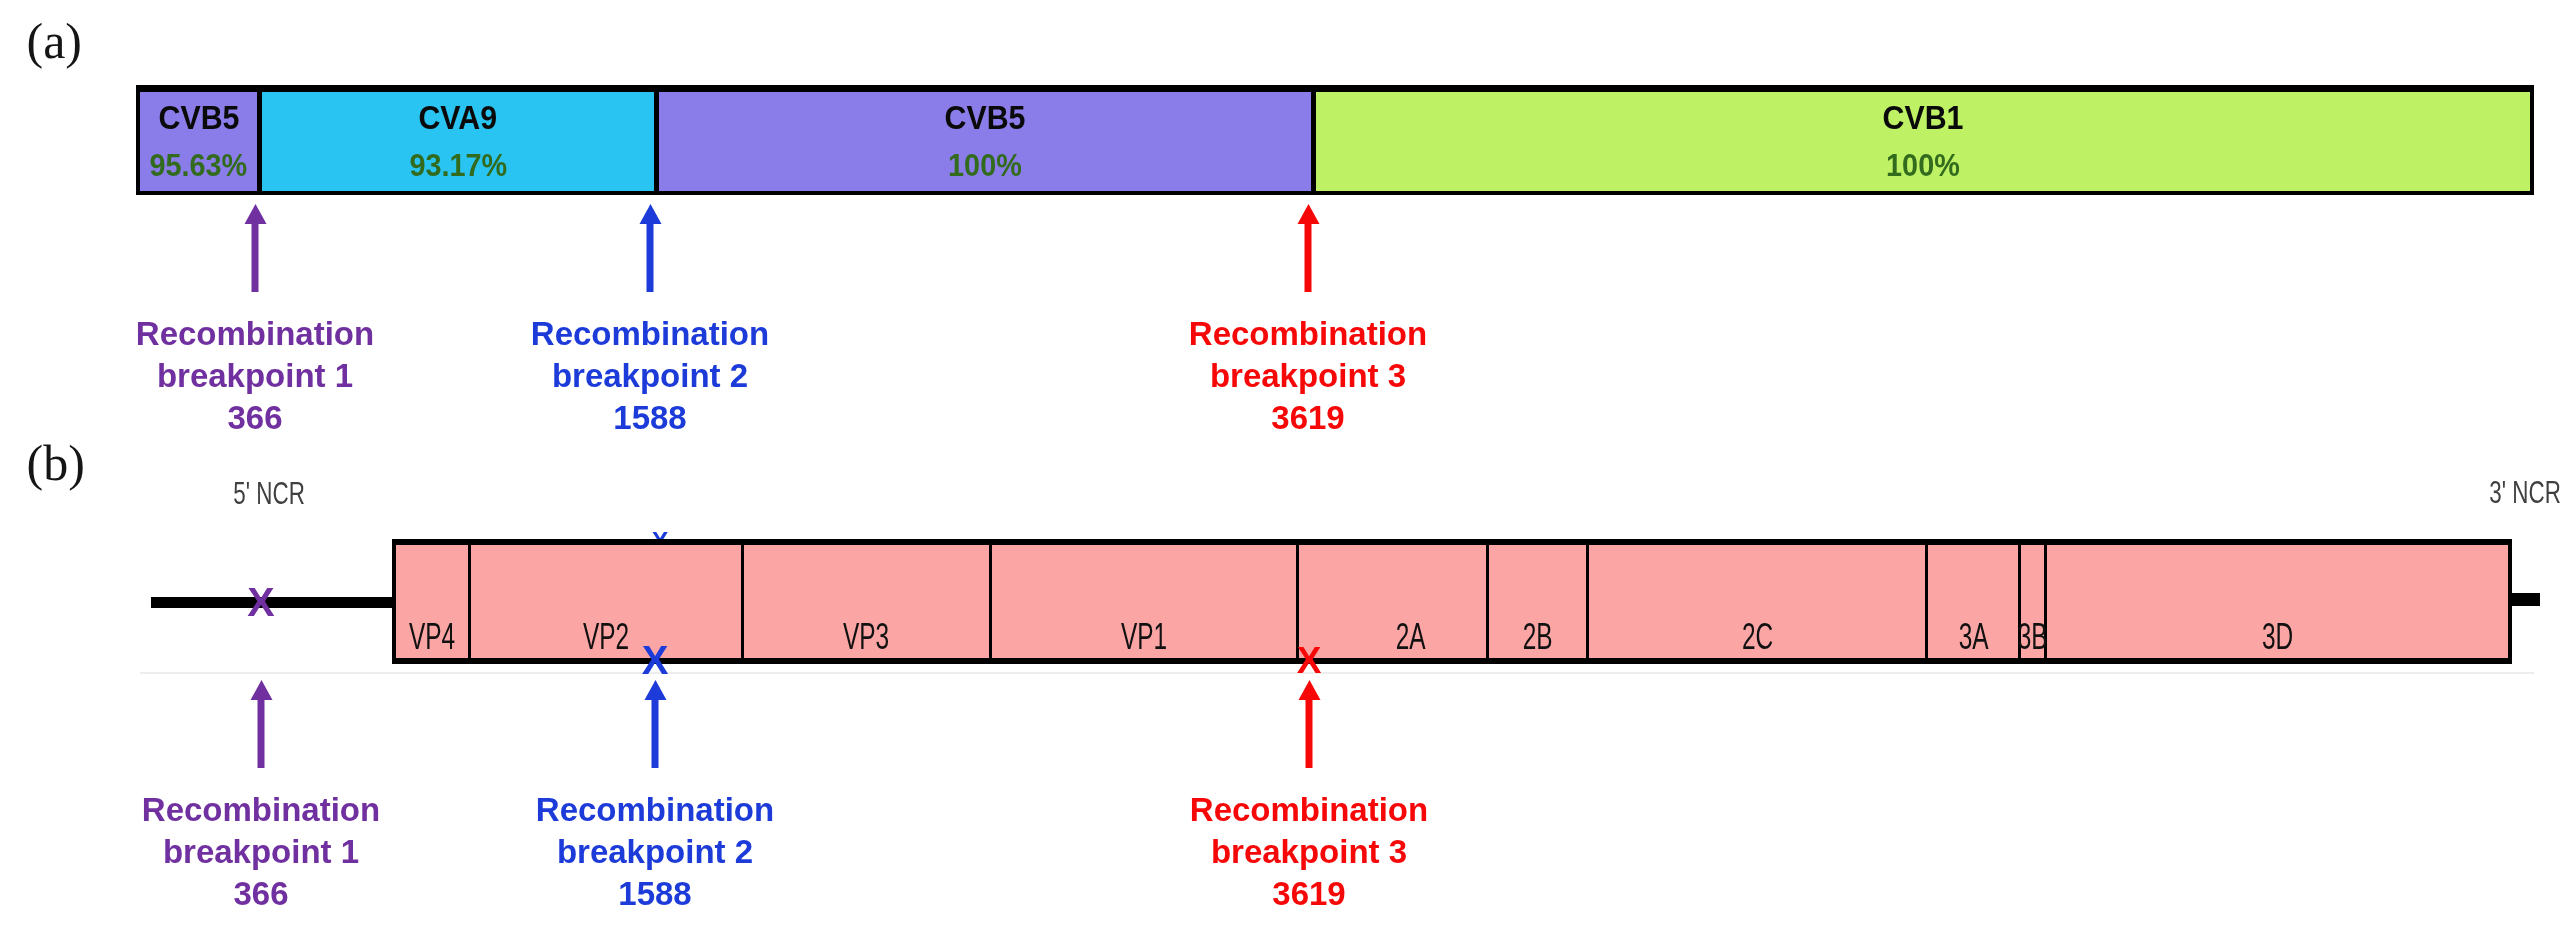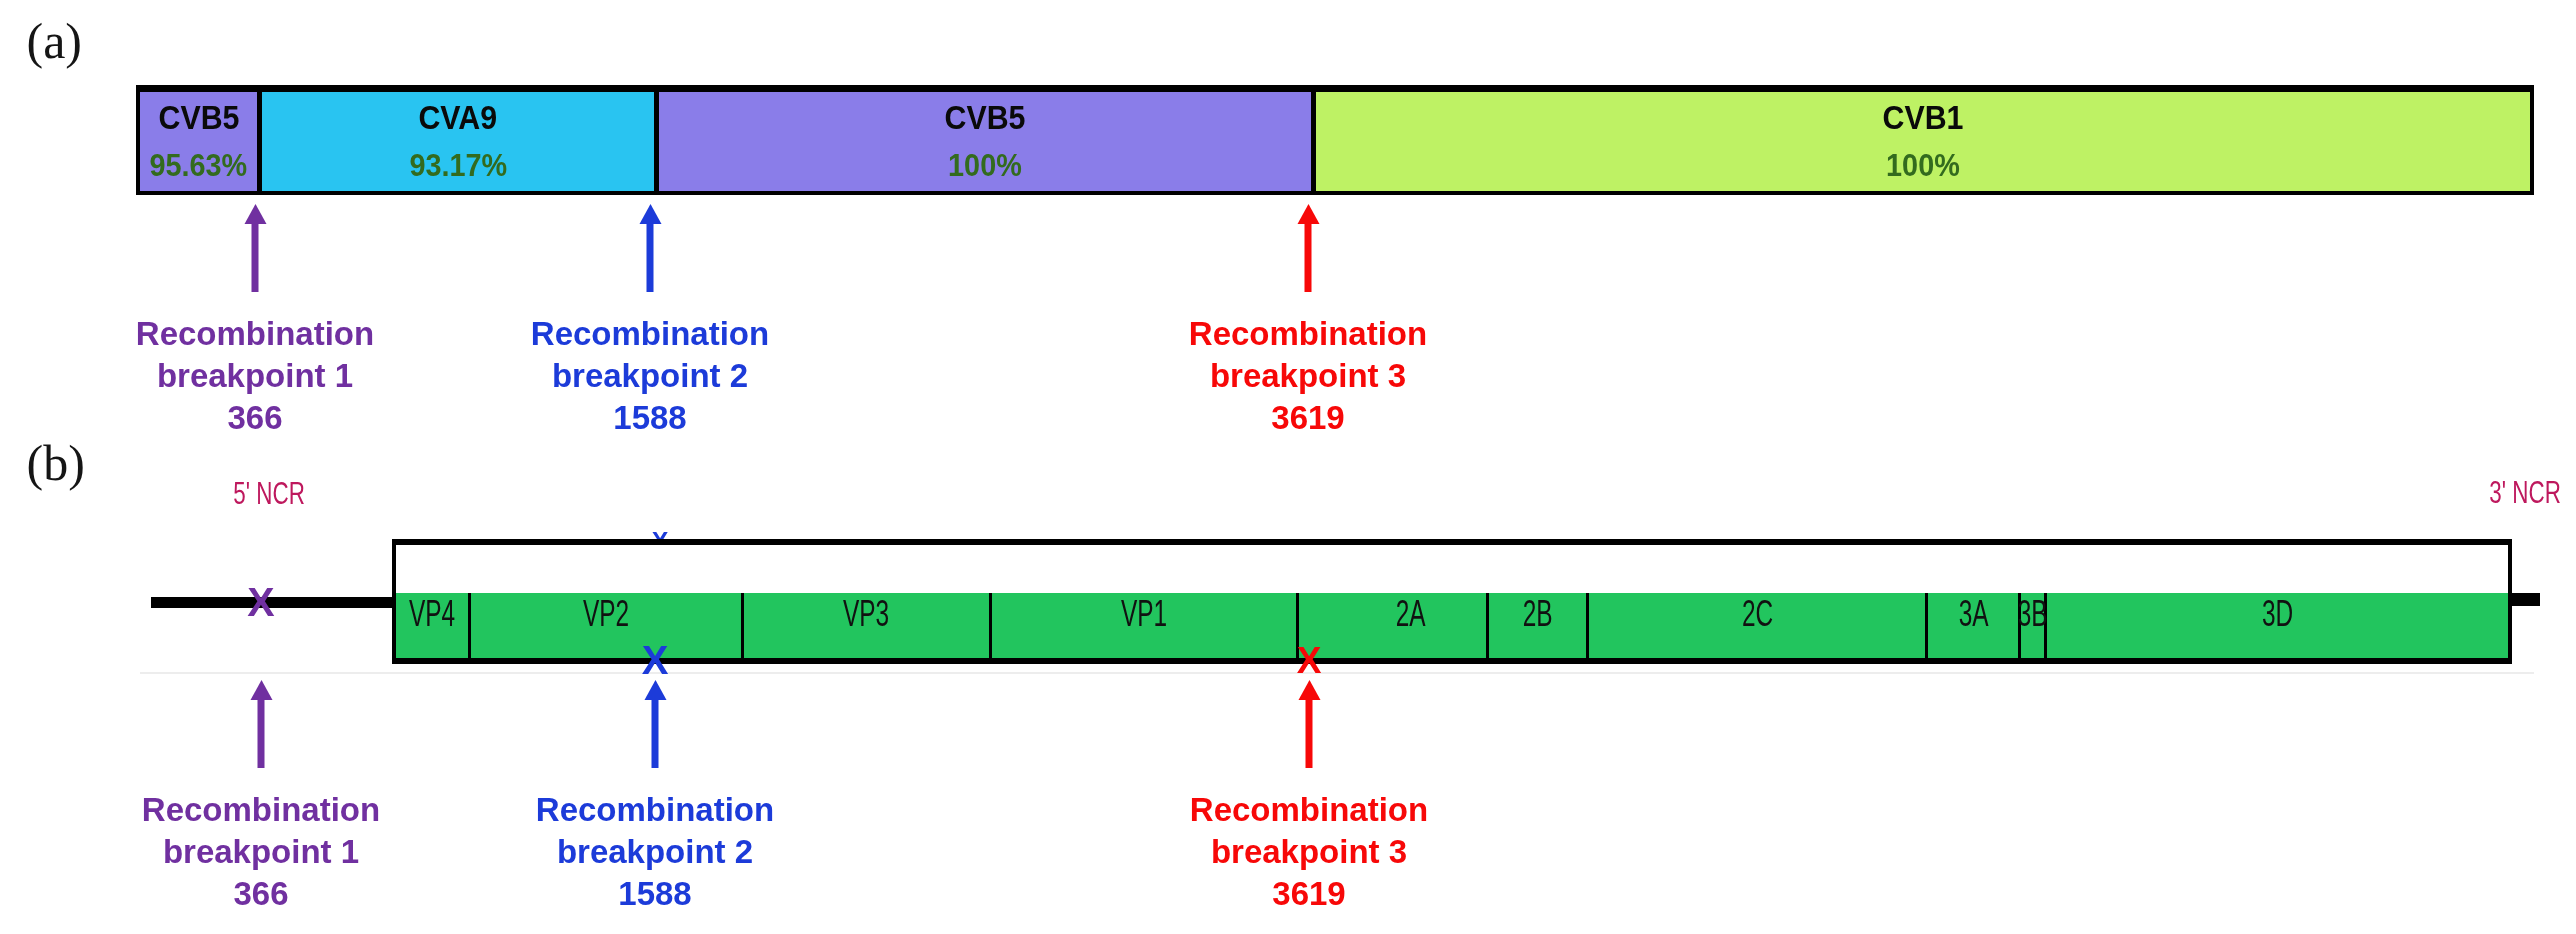--- a/index.html
+++ b/index.html
@@ -22,33 +22,33 @@
   
   .arrow{position:absolute;display:flex;flex-direction:column;align-items:center;
          transform:translateX(-50%);width:25px;}
   .arrow-head{width:0;height:0;border-left:11.8px solid transparent;border-right:11.8px solid transparent;
          border-bottom:20px solid currentColor;}
   .arrow-shaft{width:7.4px;flex:1;background:currentColor;}
   .bp-label{position:absolute;transform:translateX(-50%);text-align:center;font-weight:700;
          font-size:33px;line-height:42px;white-space:nowrap;}
 
   
-  .ncr-label{position:absolute;width:162px;text-align:center;font-size:32px;color:#be185d;white-space:nowrap;}
+  .ncr-label{position:absolute;width:162px;text-align:center;font-size:32px;color:#404040;white-space:nowrap;}
   .ncr-label span{display:inline-block;transform:scaleX(.7);}
   #five-ncr{left:188px;top:475px;}
   #three-ncr{left:2444px;top:474px;}
 
   #five-line{position:absolute;left:151px;top:597px;width:241px;height:11px;background:#000;}
   #tail-line{position:absolute;left:2508px;top:593px;width:32px;height:12.5px;background:#000;z-index:3;}
   #faint-line{position:absolute;left:140px;top:672px;width:2394px;height:2.2px;background:#ededed;}
 
   #genome-box{position:absolute;left:392px;top:539px;width:2120px;height:125px;display:flex;
         border:4.4px solid #000;border-top-width:6.6px;border-bottom-width:6.6px;box-sizing:border-box;
         background:#fff;z-index:2;}
-  .region{display:flex;align-items:flex-start;justify-content:center;min-width:0;overflow:visible;background:#22c55e;margin-top:48px;}
+  .region{display:flex;align-items:flex-end;justify-content:center;min-width:0;overflow:visible;background:#fca5a5;}
   .region + .region{border-left:3.7px solid #000;}
   .region-label{font-size:37px;color:#111;transform:scaleX(.66);white-space:nowrap;}
 
   .x-marker{position:absolute;transform:translate(-50%,-50%);font-weight:700;line-height:1;z-index:3;}
   #mini-x{position:absolute;transform:translate(-50%,-50%);font-weight:700;line-height:1;z-index:1;font-size:25px;}
 </style>
 </head>
 <body>
 
 <div id="canvas">

